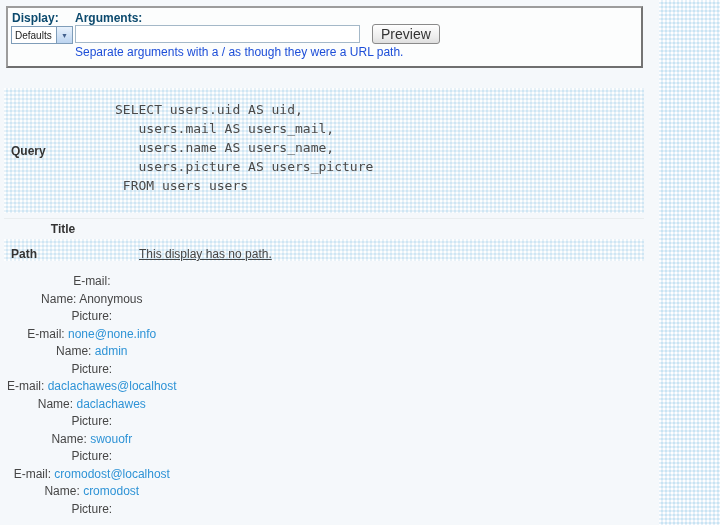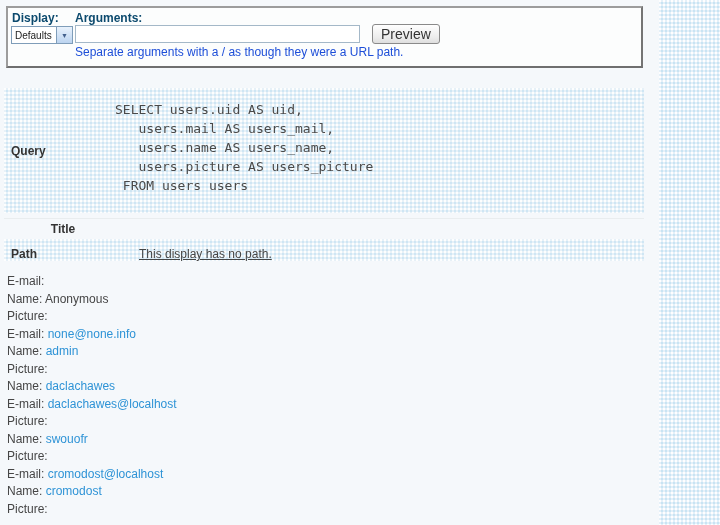--- a/index.html
+++ b/index.html
@@ -72,21 +72,21 @@
     font-family:"DejaVu Sans Mono","Liberation Mono",monospace;
     font-size:13px; line-height:19px; color:#494949;
   }
   .row-gap { height:5px; }
   .row-title { height:21px; border-top:1px solid #e9edef; align-items:center;text-align:center; }
   .row-path { height:22px; align-items:flex-end;gap:24px; }
   .cell-value { color:#464646;text-decoration:underline; }
 
   
   .results { position:absolute; left:7px; top:273px; line-height:17.5px; }
-  .rline { height:17.5px; white-space:nowrap; }
+  .rline { height:17.5px; white-space:nowrap;text-align:center; }
   .rlink { color:var(--link,#2e93d6); text-decoration:none; cursor:pointer; }
   .rplain { color:#464646; }
 </style>
 </head>
 <body>
 
 <div class="bg-band"></div>
 
 <div class="preview-controls">
   <span class="fc-label lbl-display">Display:</span>
@@ -120,21 +120,21 @@
   </div>
 </div>
 
 <div class="results">
     <div class="rline"><span>E-mail:</span></div>
     <div class="rline"><span>Name:</span> <span class="rplain">Anonymous</span></div>
     <div class="rline"><span>Picture:</span></div>
     <div class="rline"><span>E-mail:</span> <a class="rlink">none@none.info</a></div>
     <div class="rline"><span>Name:</span> <a class="rlink">admin</a></div>
     <div class="rline"><span>Picture:</span></div>
+    <div class="rline"><span>E-mail:</span> <a class="rlink">daclachawes@localhost</a></div>
     <div class="rline"><span>Name:</span> <a class="rlink">daclachawes</a></div>
-    <div class="rline"><span>E-mail:</span> <a class="rlink">daclachawes@localhost</a></div>
     <div class="rline"><span>Picture:</span></div>
     <div class="rline"><span>Name:</span> <a class="rlink">swouofr</a></div>
     <div class="rline"><span>Picture:</span></div>
     <div class="rline"><span>E-mail:</span> <a class="rlink">cromodost@localhost</a></div>
     <div class="rline"><span>Name:</span> <a class="rlink">cromodost</a></div>
     <div class="rline"><span>Picture:</span></div>
   </div>
 
 </body></html>

